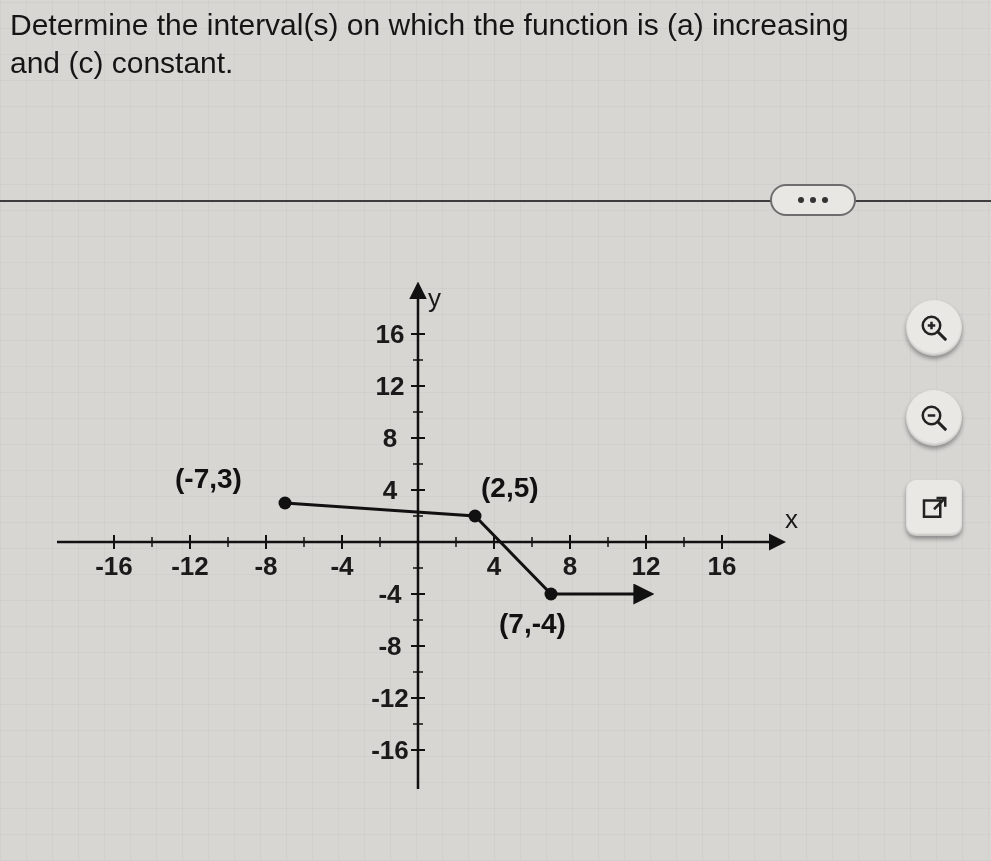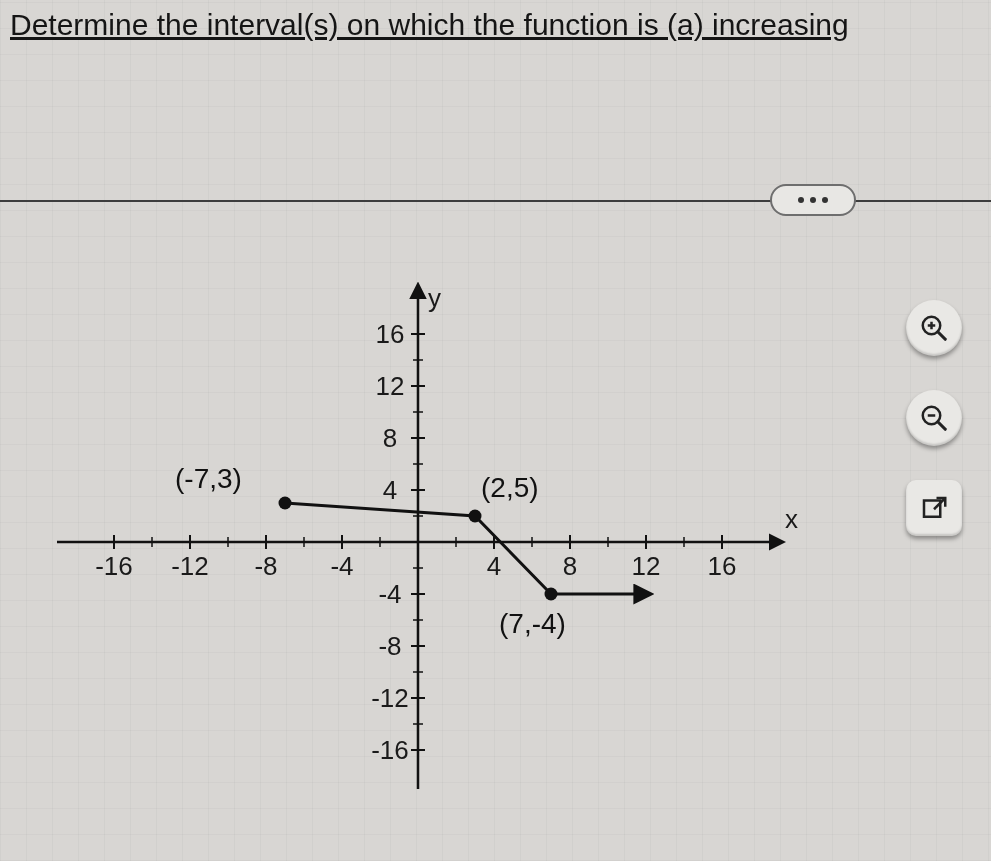--- a/index.html
+++ b/index.html
@@ -22,21 +22,20 @@
     pointer-events: none;
     opacity: 0.6;
   }
   .question {
     position: relative;
     padding: 6px 26px 18px 10px;
     font-size: 30px;
     line-height: 1.28;
     color: #151515;
     font-weight: 500;
-    text-decoration: underline;
   }
   .divider-row {
     position: absolute;
     top: 182px;
     left: 0;
     right: 0;
     height: 40px;
   }
   .hr-line {
     position: absolute;
@@ -88,42 +87,43 @@
     position: absolute;
     top: 282px;
     left: 38px;
     width: 820px;
     height: 560px;
   }
   .tick-label {
     position: absolute;
     font-size: 26px;
     color: #1a1a1a;
-    font-weight: 400;
+    font-weight: 700;
     text-align: center;
     transform: translate(-50%, -50%);
   }
   .point-label {
     position: absolute;
     font-size: 28px;
-    font-weight: 400;
+    font-weight: 700;
     color: #111;
   }
   .axis-label {
     position: absolute;
     font-size: 26px;
     font-weight: 500;
     color: #1a1a1a;
   }
 </style>
 </head>
 <body>
 
 <div class="question">
   <span>Determine the interval(s) on which the function is (a) increasing</span><br>
+  <span>and (c) constant.</span>
 </div>
 
 <div class="divider-row">
   <div class="hr-line"></div>
   <div class="pill">
     <span class="dot"></span>
     <span class="dot"></span>
     <span class="dot"></span>
   </div>
 </div>

